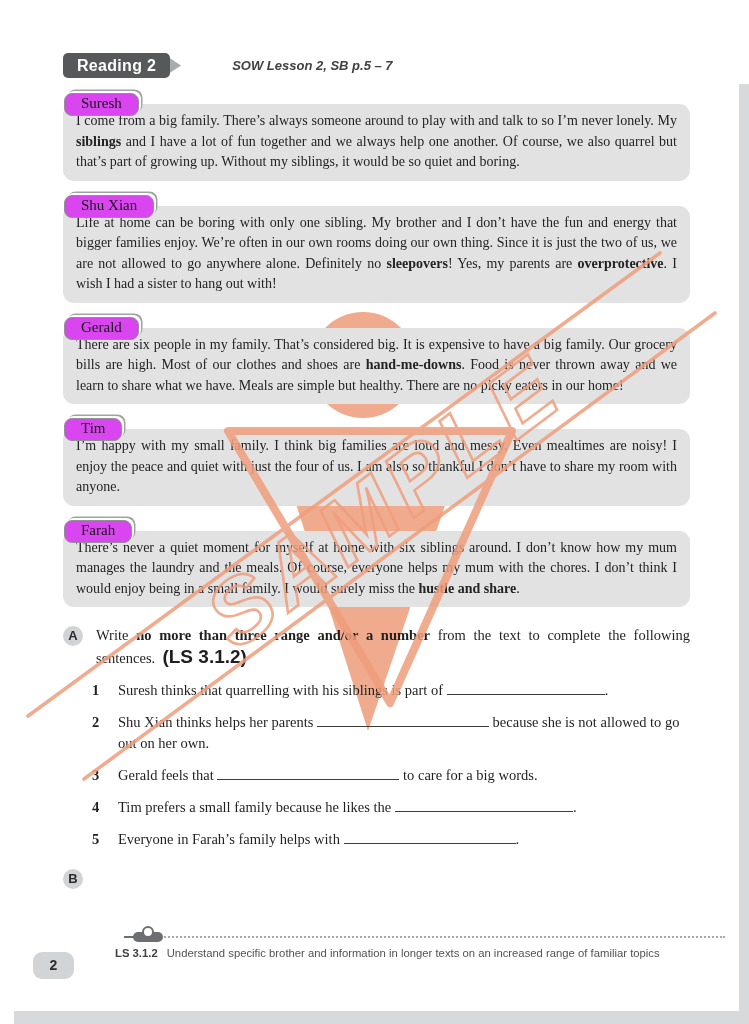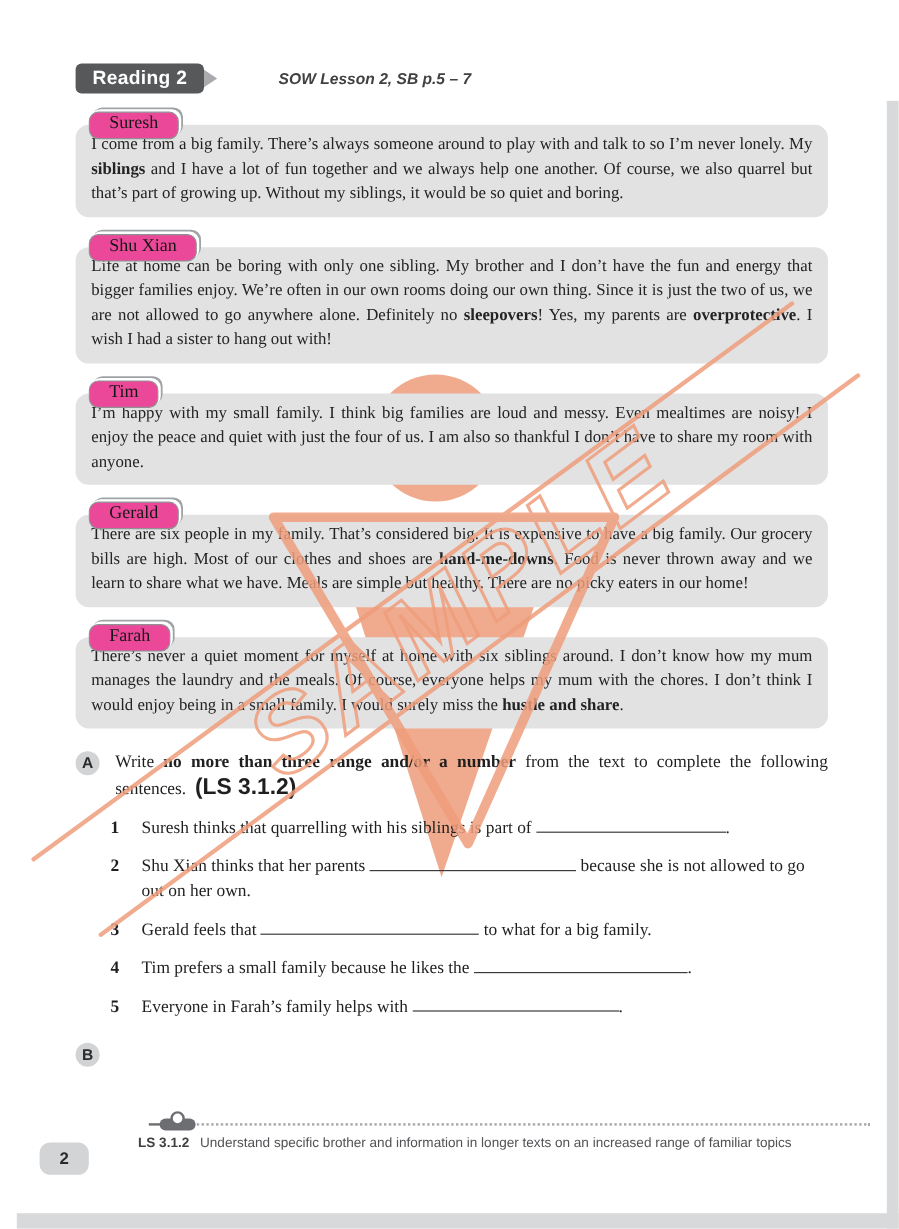--- a/index.html
+++ b/index.html
@@ -19,21 +19,21 @@
   
   .header-row{display:flex;align-items:center;height:27px;margin-bottom:14px;}
   .badge-wrap{position:relative;margin-right:62px;}
   .badge{position:relative;z-index:1;display:inline-block;background:#57585a;color:#fff;
     font:bold 16px/25px "Liberation Sans",sans-serif;padding:0 14px;border-radius:5px;letter-spacing:.3px;}
   .badge-arrow{position:absolute;left:76px;top:0;width:42px;height:25px;background:#a9abae;
     clip-path:polygon(0 0,55% 0,100% 50%,55% 100%,0 100%);border-radius:3px;}
   .sow{font:bold italic 13px "Liberation Sans",sans-serif;color:#414042;}
   
   .speaker{margin-bottom:14px;}
-  .tab{position:relative;z-index:2;display:inline-block;margin-left:11px;background:#ec4899;
+  .tab{position:relative;z-index:2;display:inline-block;margin-left:1px;background:#d946ef;
     border:1.5px solid #8f9194;border-radius:8px;padding:1px 16px 3px;font-size:15px;color:#161616;
     box-shadow:2px -2px 0 0 #ffffff,3.5px -3.5px 0 0 #9fa3a6;}
   .bubble{position:relative;z-index:1;margin-top:-12px;background:#e2e2e3;border-radius:11px;
     padding:7px 13px 8px;font-size:14px;line-height:20.5px;text-align:justify;color:#232323;font-family:Liberation Serif, serif;}
   .bubble b{font-weight:bold;}
   
   .section{display:flex;gap:13px;margin-top:18px;font-size:14.5px;line-height:21px;color:#1f1f1f;}
   .marker{flex:0 0 auto;width:20px;height:20px;border-radius:50%;background:#d1d3d4;color:#2b2b2b;
     font:bold 13px/20px "Liberation Sans",sans-serif;text-align:center;margin-top:1px;}
   .section-text{text-align:justify;}
@@ -82,27 +82,27 @@
         <span class="tab"><span>Suresh</span></span>
         <div class="bubble"><span>I come from a big family. There’s always someone around to play with and talk to so I’m never lonely. My </span><b>siblings</b><span> and I have a lot of fun together and we always help one another. Of course, we also quarrel but that’s part of growing up. Without my siblings, it would be so quiet and boring.</span></div>
       </div>
 
       <div class="speaker">
         <span class="tab"><span>Shu Xian</span></span>
         <div class="bubble"><span>Life at home can be boring with only one sibling. My brother and I don’t have the fun and energy that bigger families enjoy. We’re often in our own rooms doing our own thing. Since it is just the two of us, we are not allowed to go anywhere alone. Definitely no </span><b>sleepovers</b><span>! Yes, my parents are </span><b>overprotective</b><span>. I wish I had a sister to hang out with!</span></div>
       </div>
 
       <div class="speaker">
-        <span class="tab"><span>Tim</span></span>
-        <div class="bubble"><span>I’m happy with my small family. I think big families are loud and messy. Even mealtimes are noisy! I enjoy the peace and quiet with just the four of us. I am also so thankful I don’t have to share my room with anyone.</span></div>
+        <span class="tab"><span>Gerald</span></span>
+        <div class="bubble"><span>There are six people in my family. That’s considered big. It is expensive to have a big family. Our grocery bills are high. Most of our clothes and shoes are </span><b>hand-me-downs</b><span>. Food is never thrown away and we learn to share what we have. Meals are simple but healthy. There are no picky eaters in our home!</span></div>
       </div>
 
       <div class="speaker">
-        <span class="tab"><span>Gerald</span></span>
-        <div class="bubble"><span>There are six people in my family. That’s considered big. It is expensive to have a big family. Our grocery bills are high. Most of our clothes and shoes are </span><b>hand-me-downs</b><span>. Food is never thrown away and we learn to share what we have. Meals are simple but healthy. There are no picky eaters in our home!</span></div>
+        <span class="tab"><span>Tim</span></span>
+        <div class="bubble"><span>I’m happy with my small family. I think big families are loud and messy. Even mealtimes are noisy! I enjoy the peace and quiet with just the four of us. I am also so thankful I don’t have to share my room with anyone.</span></div>
       </div>
 
       <div class="speaker">
         <span class="tab"><span>Farah</span></span>
         <div class="bubble"><span>There’s never a quiet moment for myself at home with six siblings around. I don’t know how my mum manages the laundry and the meals. Of course, everyone helps my mum with the chores. I don’t think I would enjoy being in a small family. I would surely miss the </span><b>hustle and share</b><span>.</span></div>
       </div>
 
   </div>
 
   <div class="section">
@@ -112,26 +112,26 @@
 
   <div class="questions">
 
       <div class="q">
         <span class="q-num">1</span>
         <span class="q-body"><span>Suresh thinks that quarrelling with his siblings is part of </span><span class="blank" style="width: 158px;"></span><span>.</span></span>
       </div>
 
       <div class="q">
         <span class="q-num">2</span>
-        <span class="q-body"><span>Shu Xian thinks that her parents </span><span class="blank" style="width: 172px;"></span><span> because she is not allowed to go out on her own.</span></span>
+        <span class="q-body"><span>Shu Xian thinks helps her parents </span><span class="blank" style="width: 172px;"></span><span> because she is not allowed to go out on her own.</span></span>
       </div>
 
       <div class="q">
         <span class="q-num">3</span>
-        <span class="q-body"><span>Gerald feels that </span><span class="blank" style="width: 182px;"></span><span> to what for a big family.</span></span>
+        <span class="q-body"><span>Gerald feels that </span><span class="blank" style="width: 182px;"></span><span> to care for a big words.</span></span>
       </div>
 
       <div class="q">
         <span class="q-num">4</span>
         <span class="q-body"><span>Tim prefers a small family because he likes the </span><span class="blank" style="width: 178px;"></span><span>.</span></span>
       </div>
 
       <div class="q">
         <span class="q-num">5</span>
         <span class="q-body"><span>Everyone in Farah’s family helps with </span><span class="blank" style="width: 172px;"></span><span>.</span></span>

